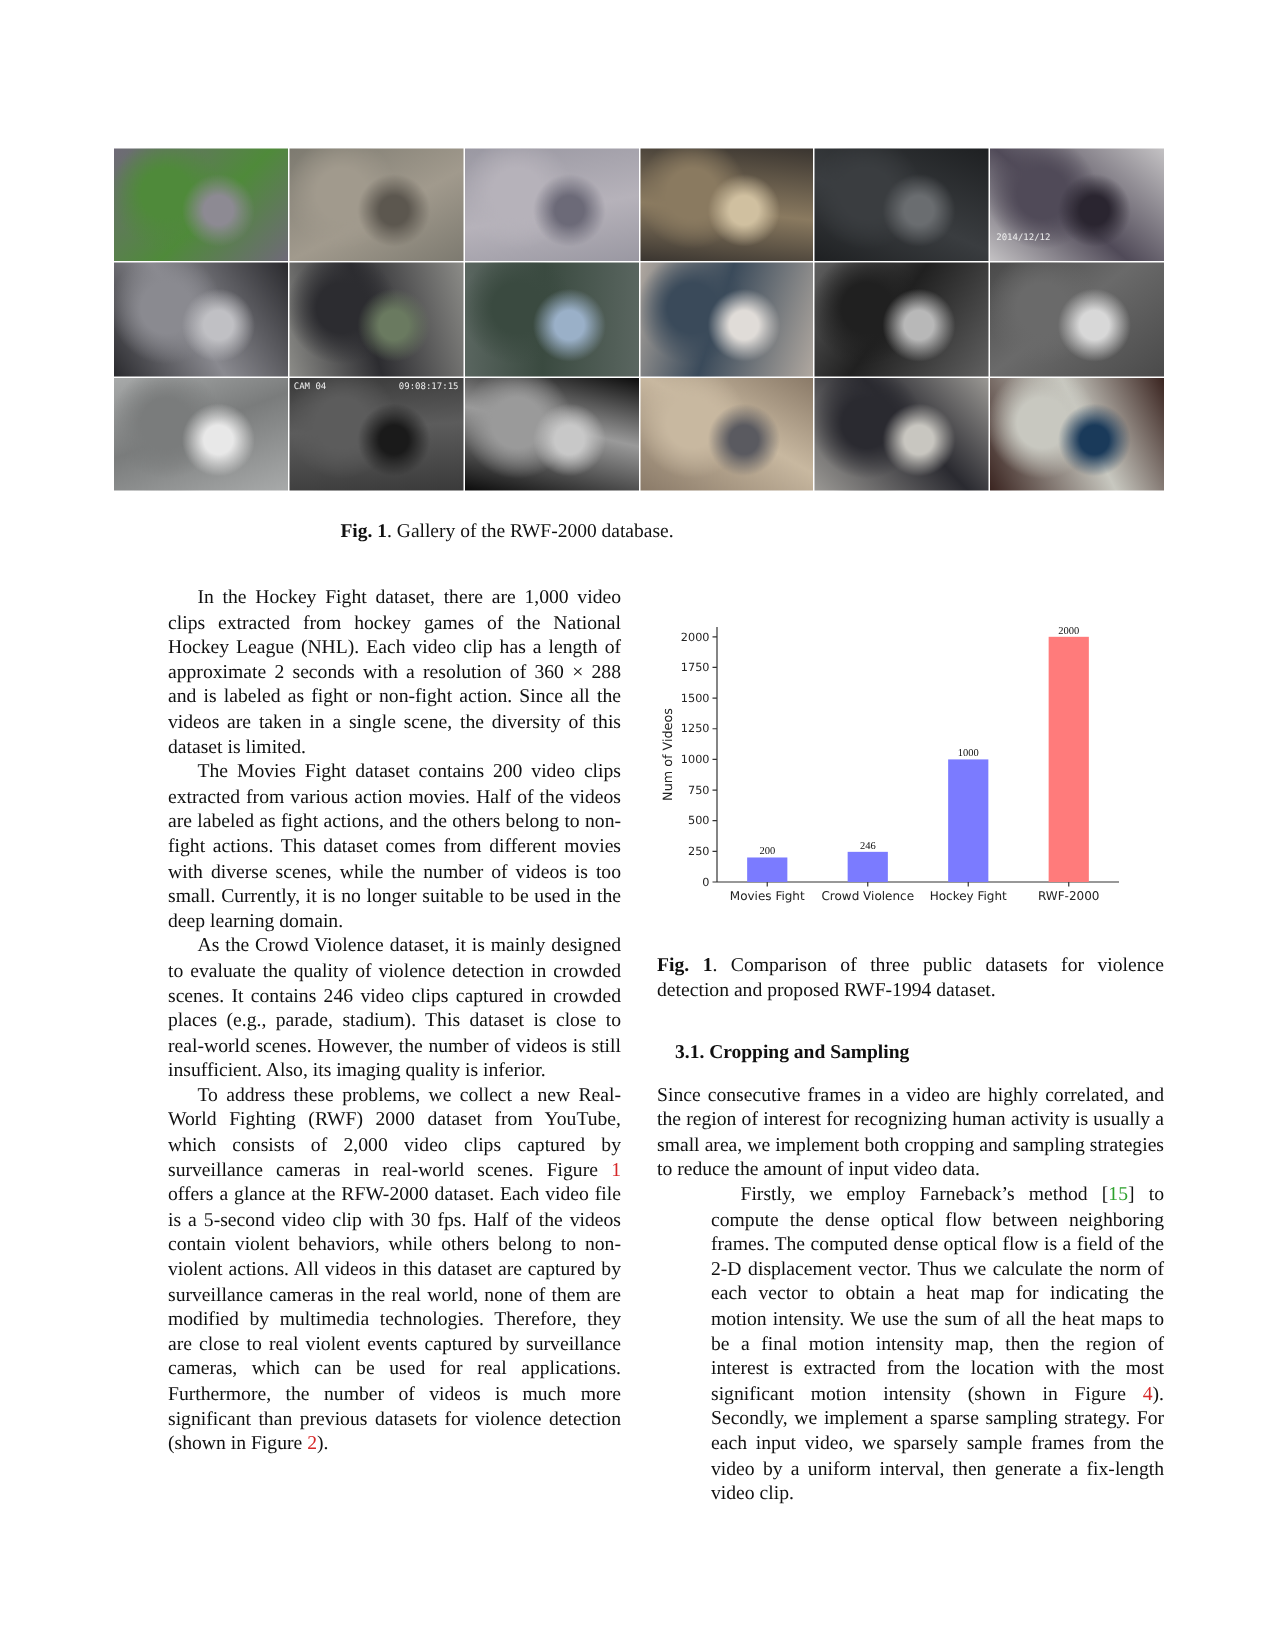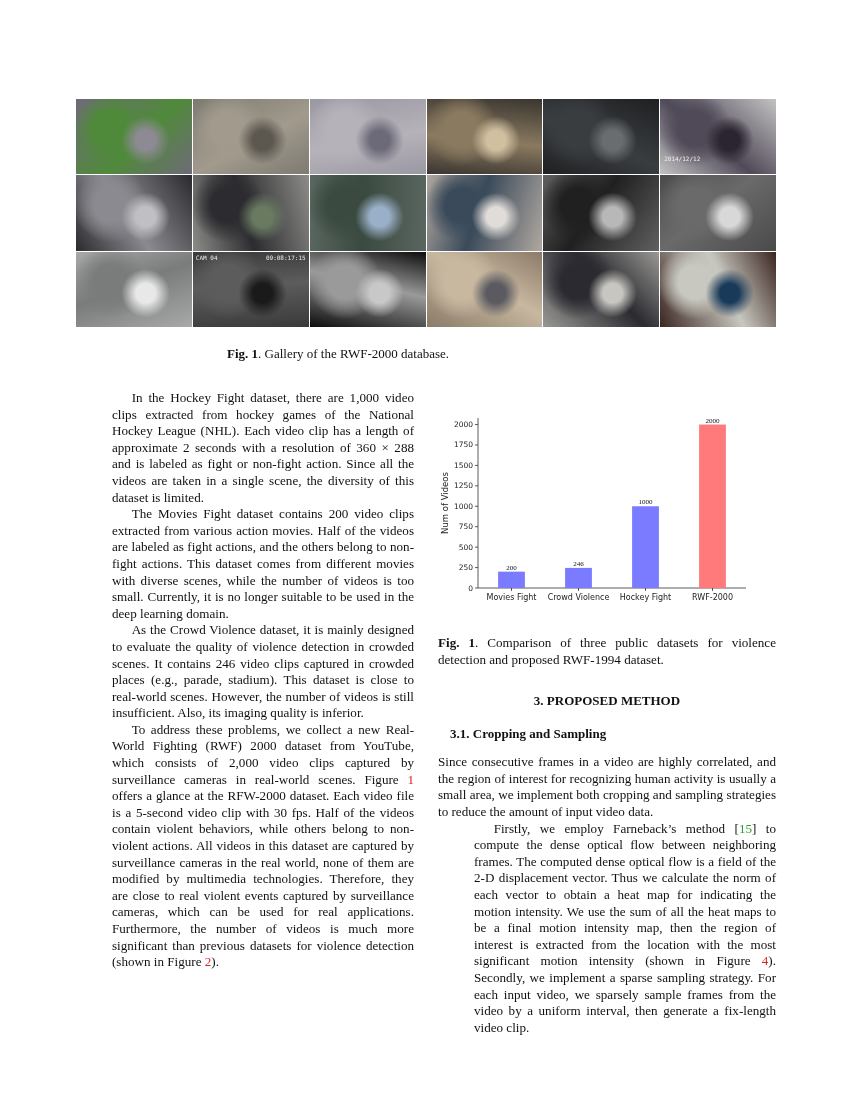--- a/index.html
+++ b/index.html
@@ -104,19 +104,18 @@
     <line x1="209.5" y1="176" x2="209.5" y2="179" stroke="#333" stroke-width="0.8"></line>
     <text x="209.5" y="188" text-anchor="middle" font-size="8" fill="#222" font-family="DejaVu Sans, sans-serif">Hockey Fight</text>
     <rect x="263.1" y="12.538461538461547" width="26.8" height="163.46153846153845" fill="#ff7b7b"></rect>
     <text x="276.5" y="10.538461538461547" text-anchor="middle" font-size="7" fill="#111" font-family="Liberation Serif, serif">2000</text>
     <line x1="276.5" y1="176" x2="276.5" y2="179" stroke="#333" stroke-width="0.8"></line>
     <text x="276.5" y="188" text-anchor="middle" font-size="8" fill="#222" font-family="DejaVu Sans, sans-serif">RWF-2000</text>
   </svg>
 <div class="fig2-caption"><b>Fig. 1</b><span>.  Comparison of three public datasets for violence detection and proposed RWF-1994 dataset.</span></div>
 
 <div class="right-body">
-  <div class="sec-heading" style="margin-bottom:16px">3.  PROPOSED METHOD</div>
   <div class="sub-heading">3.1.  Cropping and Sampling</div>
   <div id="right-paras">
       <p>Since consecutive frames in a video are highly correlated, and the region of interest for recognizing human activity is usually a small area, we implement both cropping and sampling strategies to reduce the amount of input video data.</p>
       <p class="indent">Firstly, we employ Farneback’s method [<span class="cite-g">15</span>] to compute the dense optical flow between neighboring frames. The computed dense optical flow is a field of the 2-D displacement vector. Thus we calculate the norm of each vector to obtain a heat map for indicating the motion intensity. We use the sum of all the heat maps to be a final motion intensity map, then the region of interest is extracted from the location with the most significant motion intensity (shown in Figure <span class="cite-r">4</span>). Secondly, we implement a sparse sampling strategy. For each input video, we sparsely sample frames from the video by a uniform interval, then generate a fix-length video clip.</p>
     </div>
 </div>
 
 </body></html>

